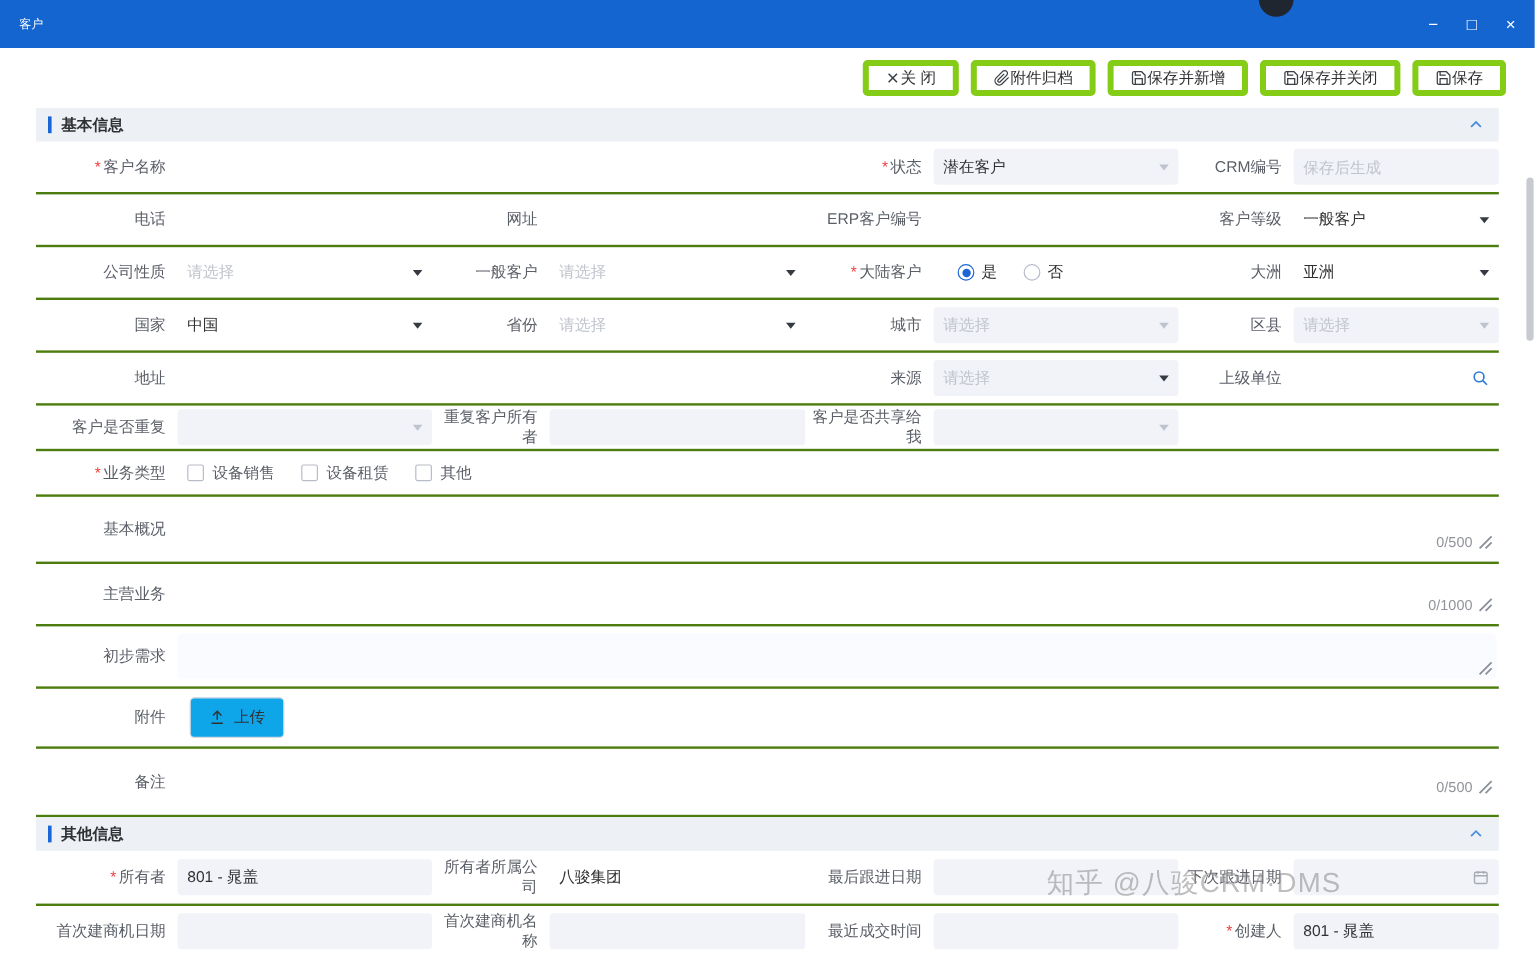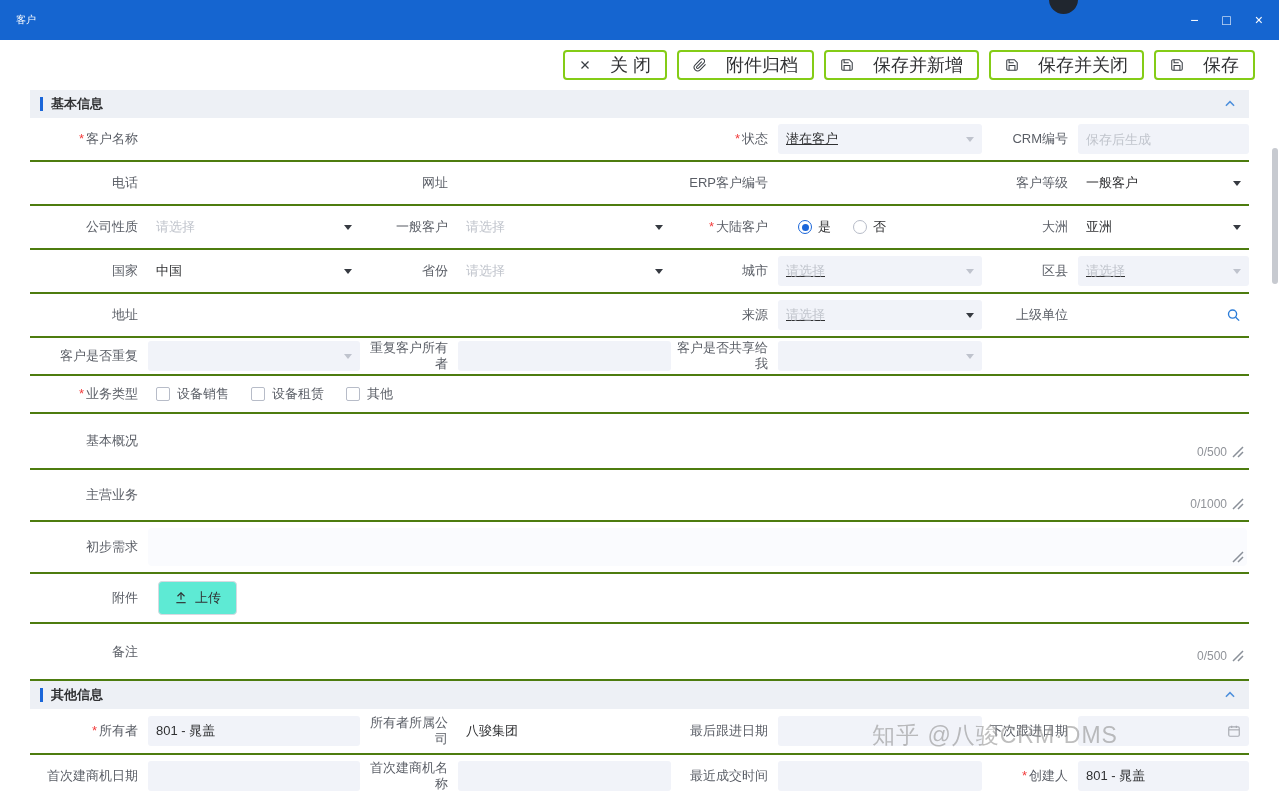--- a/index.html
+++ b/index.html
@@ -12,23 +12,23 @@
   .titlebar { height:40px; background:#1565d0; color:#fff; display:flex; align-items:center;
               justify-content:space-between; padding:0 16px; position:relative; z-index:5; }
   .titlebar .title { font-size:10px;text-align:center; }
   .win-controls { display:flex; gap:24px; align-items:center; }
   .win-controls span { cursor:pointer; font-size:14px; line-height:1; }
   .top-dot { position:absolute; left:1049px; top:-15px; width:29px; height:29px;
              border-radius:50%; background:#20262f; z-index:6; }
   
   .toolbar { height:50px; display:flex; align-items:center; justify-content:flex-end;
              gap:10px; padding:0 24px; background:#fff; }
-  .tbtn { display:inline-flex; align-items:center; gap:19px; height:30px; padding:0 14px;
-          border:2px solid #84cc16; border-radius:4px; background:#fff; color:#303133;
-          font-size:18px; cursor:pointer; white-space:nowrap; }
+  .tbtn { display:inline-flex; align-items:center; gap:0; height:30px; padding:0 14px;
+          border:5px solid #84cc16; border-radius:4px; background:#fff; color:#303133;
+          font-size:13px; cursor:pointer; white-space:nowrap; }
   .tbtn svg { flex:none; }
   
   .content { padding:0 30px; }
   .sec-hdr { height:28px; background:#edf0f5; display:flex; align-items:center;
              padding:0 10px; position:relative; }
   .sec-bar { width:3px; height:14px; background:#1a66d9; margin-right:8px; }
   .sec-title { font-weight:bold; font-size:13px; color:#303133; }
   .sec-chevron { position:absolute; right:12px; top:7px; cursor:pointer; display:flex; }
   .frow { display:flex; align-items:center; border-bottom:2px solid #4d7c0f; position:relative; }
   .h44{min-height:44px} .h38{min-height:38px} .h56{min-height:56px} .h52{min-height:52px}
@@ -39,21 +39,21 @@
   .fld { flex:none; position:relative; display:flex; align-items:center; height:30px; }
   .f1{width:212px} .f2{width:213px} .f3{width:204px} .f4{flex:1}
   .span3{width:523px}
   .grow{flex:1; align-self:stretch; height:auto;}
   .inp { width:100%; height:30px; border:none; outline:none; background:transparent;
          font:inherit; color:#303133; padding:0 8px; }
   .inp::placeholder { color:#c0c4cc; }
   .fld.filled { background:#f1f3f9; border-radius:3px; }
   .sel { width:100%; height:30px; display:flex; align-items:center; justify-content:space-between;
          padding:0 8px; cursor:pointer; border-radius:3px; }
-  .sel.filled { background:#f1f3f9;text-decoration:underline; }
+  .sel.filled { background:#f1f3f9; }
   .sel .txt { color:#303133; }
   .sel .txt.ph { color:#c0c4cc; }
   .caret { width:0; height:0; border-left:4.5px solid transparent; border-right:4.5px solid transparent;
            border-top:5.5px solid #363a41; flex:none; margin-left:6px; }
   .caret.gray { border-top-color:#bfc3cd; }
   .end-icon { position:absolute; right:8px; top:50%; transform:translateY(-50%); display:flex; }
   .pad-icon .inp { padding-right:28px; }
   
   .cbx { display:flex; align-items:center; gap:7px; margin-right:22px; cursor:pointer; color:#5a5e66; }
   .box { width:14px; height:14px; border:1px solid #b7bcc8; border-radius:2px; background:#fff; flex:none; }
@@ -66,21 +66,21 @@
   .txtarea { width:100%; height:100%; border:none; outline:none; resize:none; background:transparent;
              font:inherit; padding:8px; }
   .meta { position:absolute; right:5px; bottom:9px; display:flex; align-items:center; gap:5px;
           color:#909399; font-size:12px; }
   .meta.up { bottom:16px; }
   .demand-box { flex:1; height:38px; background:#fafbfe; border-radius:4px; margin-right:2px;
                 position:relative; }
   .demand-box .hatch { position:absolute; right:3px; bottom:3px; }
   
   .upl { display:inline-flex; align-items:center; gap:7px; height:30px; padding:16px 15px;
-         border:1px solid #d6dae1; border-radius:4px; background:#5eead4; color:#303133;
+         border:1px solid #d6dae1; border-radius:4px; background:#0ea5e9; color:#303133;
          cursor:pointer; margin-left:10px; font:inherit; }
   
   .wm { position:absolute; left:872px; top:720px; font-size:23px; color:#8a8a8a; opacity:.55;
         z-index:40; pointer-events:none; letter-spacing:1px; white-space:nowrap; }
   .sb-track { position:absolute; right:1px; top:40px; width:6px; height:756px; z-index:30; }
   .sb-thumb { position:absolute; top:108px; width:6px; height:136px; background:#c7cad0; border-radius:3px; }
 </style>
 </head>
 <body>
 

